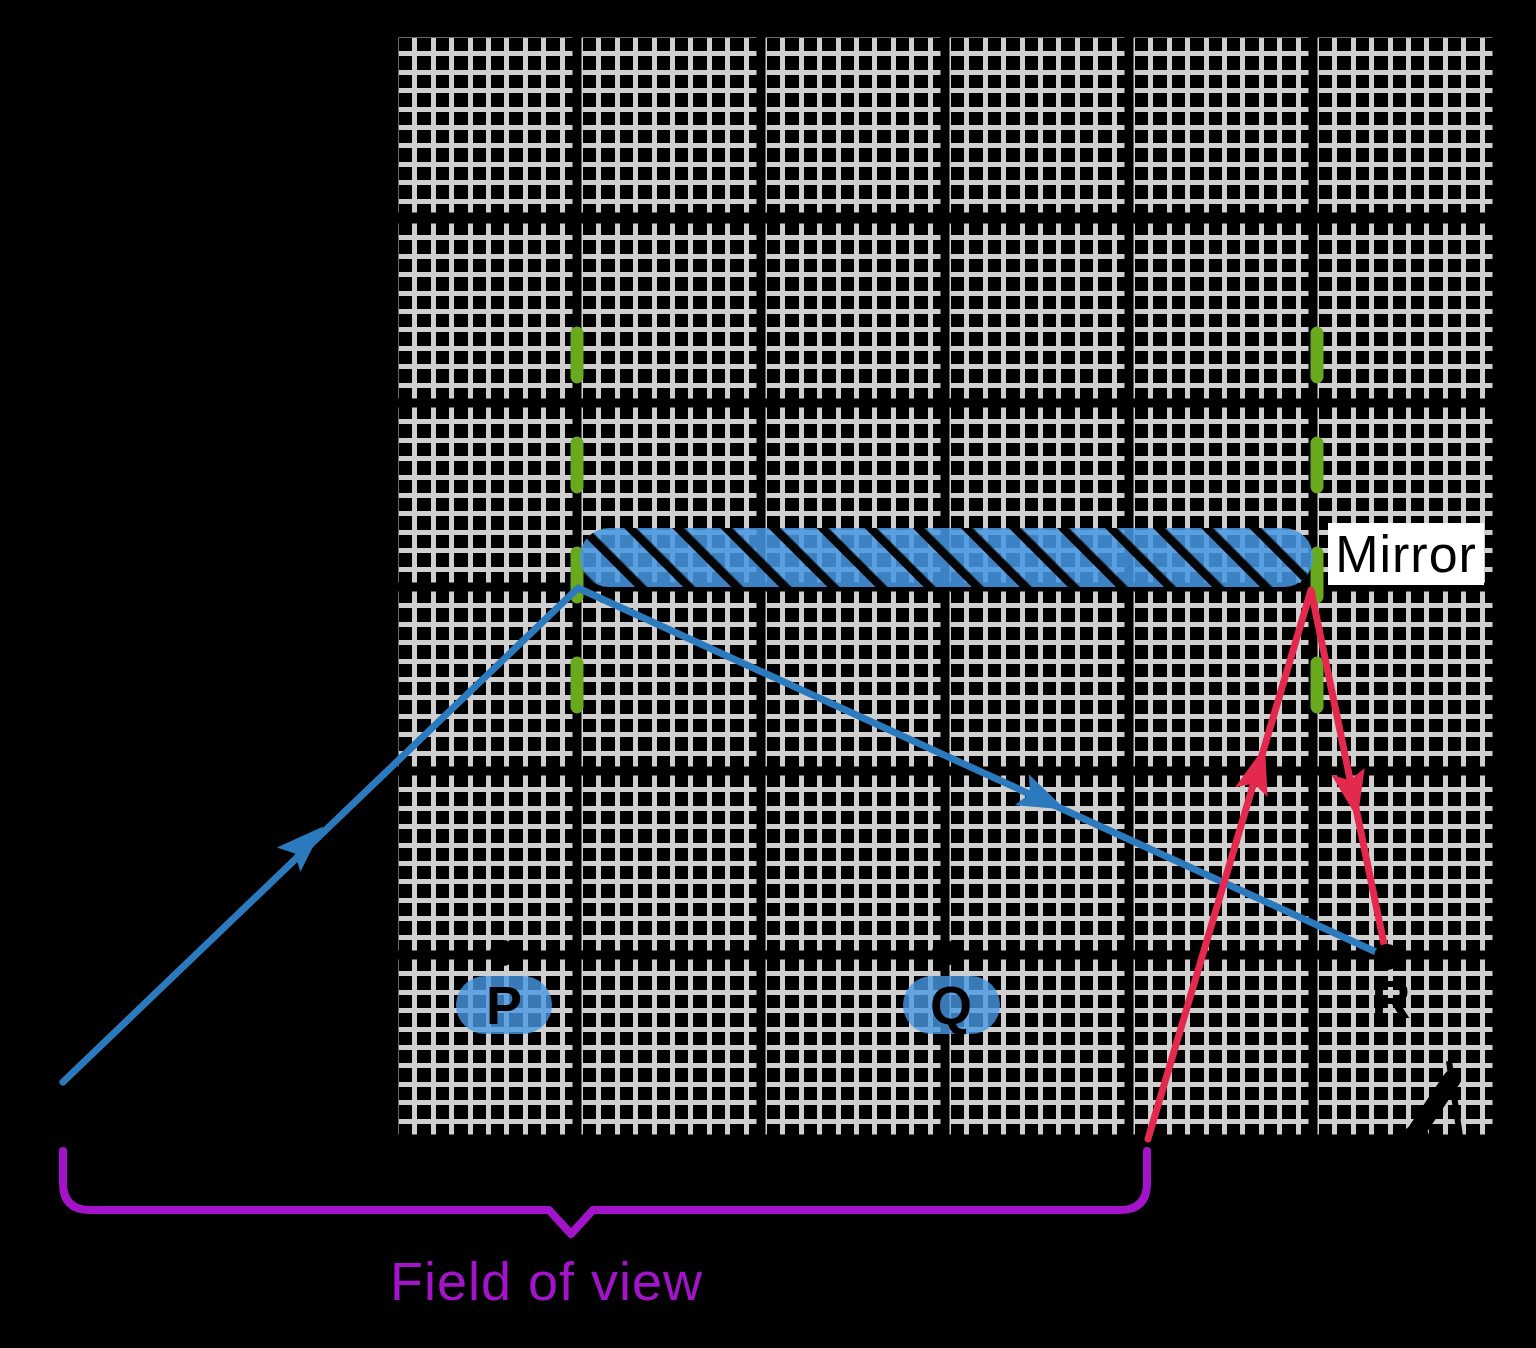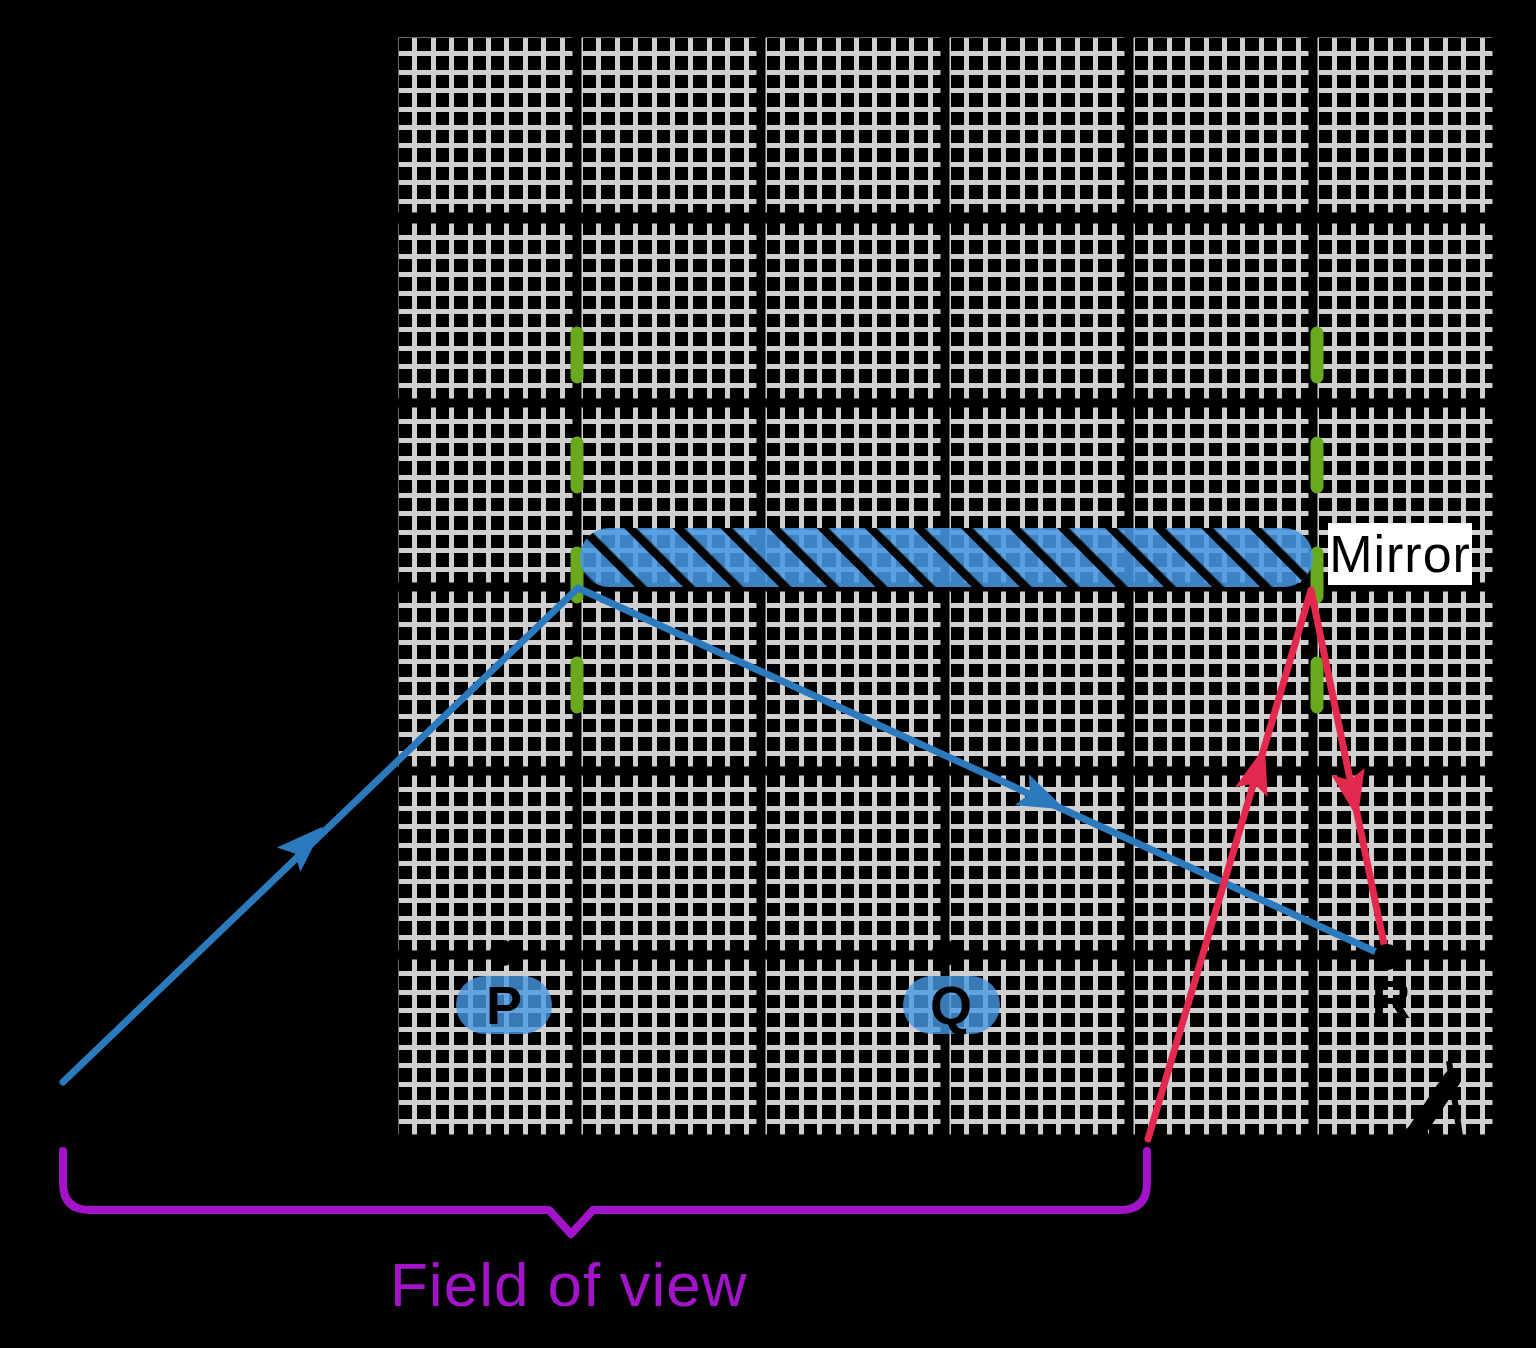--- a/index.html
+++ b/index.html
@@ -36,32 +36,32 @@
   .ray.red{stroke:var(--ray_red);}
   .arrow.blue{fill:var(--ray_blue);stroke:none;}
   .arrow.red{fill:var(--ray_red);stroke:none;}
   .normal-line{stroke:var(--normal_green);stroke-width:13px;stroke-linecap:round;fill:none;}
   .mirror-fill{fill:var(--mirror_blue);fill-opacity:.86;}
   .pill{fill:var(--mirror_blue);fill-opacity:.8;}
   .pt-dot{fill:#000;}
   .eye{fill:#000;stroke:#000;}
   .brace{fill:none;stroke:var(--brace_purple);stroke-width:8px;stroke-linecap:round;stroke-linejoin:round;}
   .mirror-label{
-    position:absolute;left:1328px;top:523px;width:144px;height:62px;
+    position:absolute;left:1328px;top:523px;width:156px;height:62px;
     background:var(--label_bg);color:var(--label_text);
     display:flex;align-items:center;justify-content:center;
     font-size:52px;letter-spacing:1px;
   }
   .pt-label{
     position:absolute;transform:translate(-50%,-50%);
     color:#000;font-size:54px;font-weight:bold;line-height:1;
   }
   .fov-label{
     position:absolute;left:390px;top:1254px;
-    color:var(--brace_purple);font-size:62px;line-height:1;letter-spacing:1px;
+    color:var(--brace_purple);font-size:54px;line-height:1;letter-spacing:1px;
     white-space:nowrap;
   }
 </style>
 </head>
 <body>
 
 <div class="stage">
 
   <div class="grid"></div>
 

